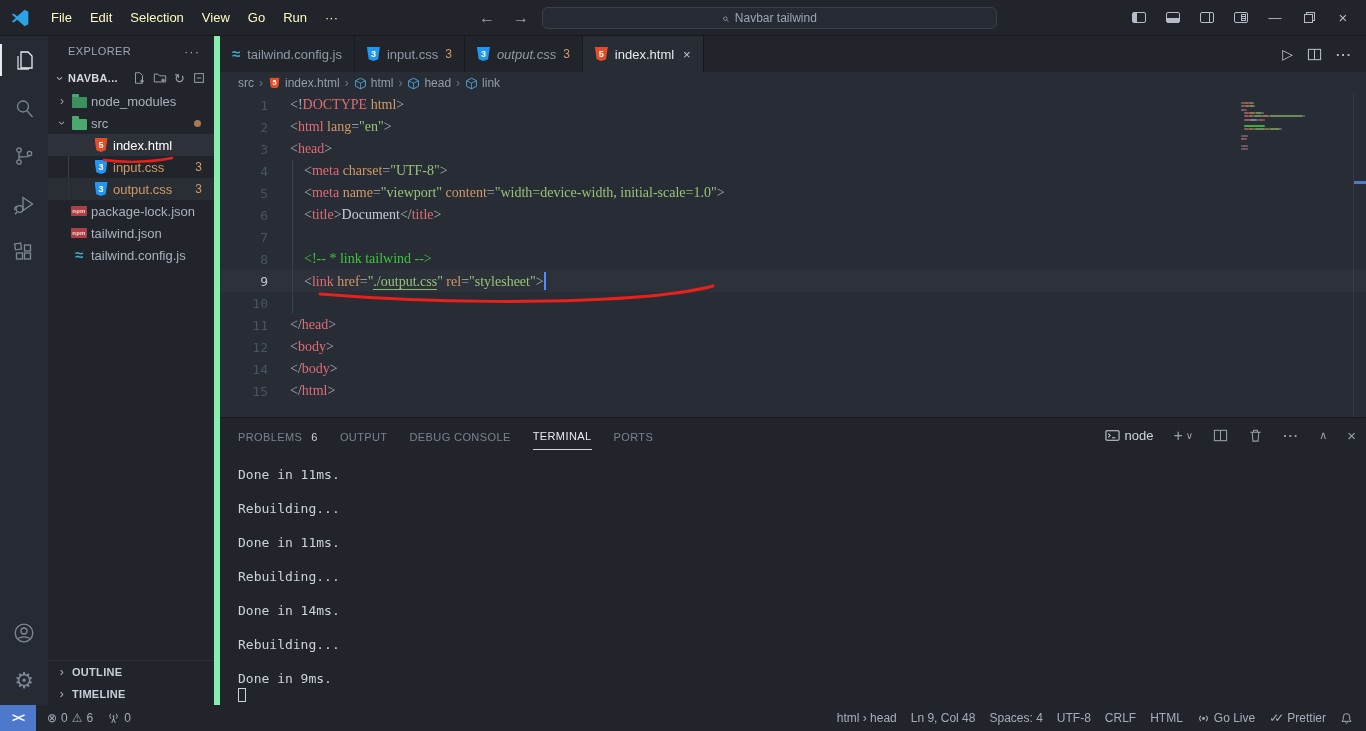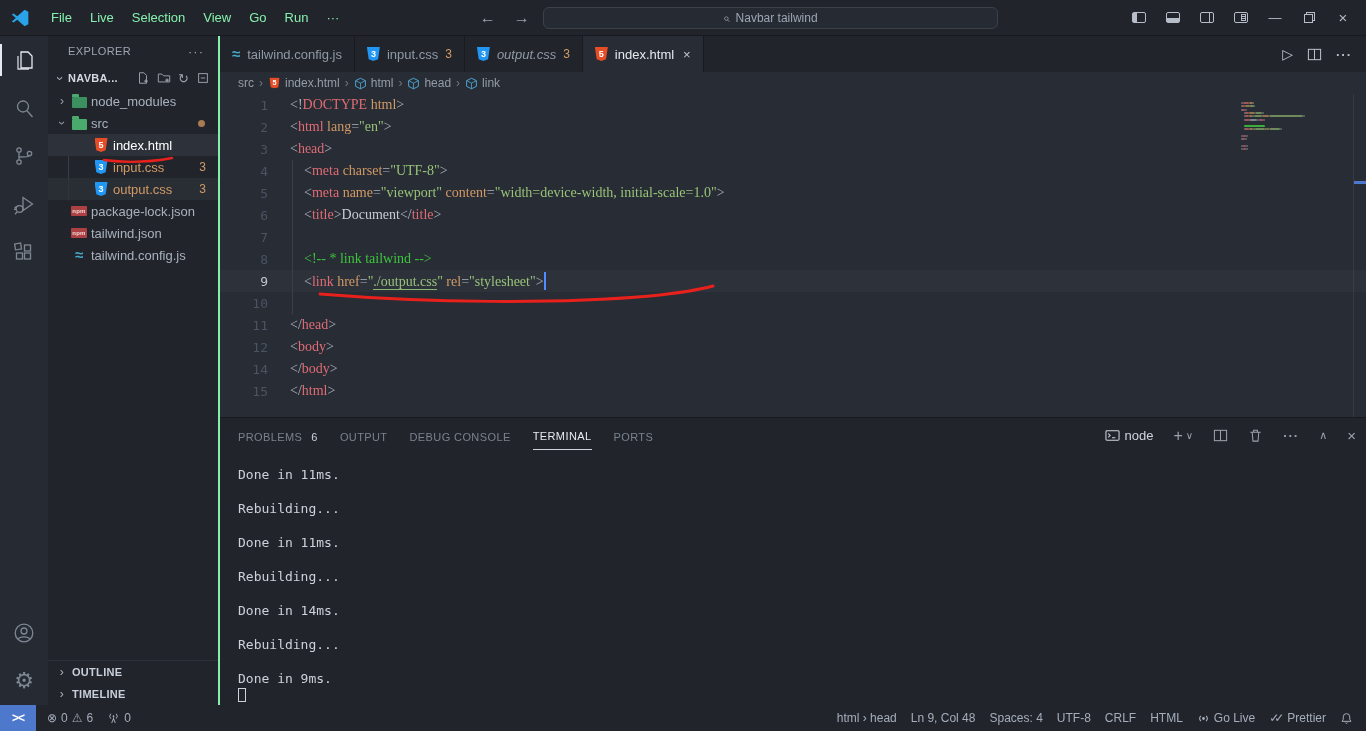--- a/index.html
+++ b/index.html
@@ -4,21 +4,21 @@
 <style>
   * { margin:0; padding:0; box-sizing:border-box; }
   html,body { width:1366px; height:731px; overflow:hidden; background:#1c1f26; }
   body { font-family:"Liberation Sans", sans-serif; color:#abb2bf; font-size:13px; -webkit-font-smoothing:antialiased; }
   .app { position:relative; width:1366px; height:731px; display:flex; flex-direction:column; background:#282c34; }
 
   
   .titlebar { height:36px; background:#21252b; border-bottom:1px solid #181a1f; display:flex; align-items:center; flex:0 0 36px; }
   .tb-left { display:flex; align-items:center; gap:2px; padding-left:10px; }
   .vs-logo { width:22px; height:22px; margin-right:8px; display:flex; align-items:center; }
-  .menu-item { padding:4px 9px; color:#86efac; font-size:13px; border-radius:4px; cursor:default;text-align:right; }
+  .menu-item { padding:4px 9px; color:#fef9c3; font-size:13px; border-radius:4px; cursor:default;text-align:right; }
   .tb-center { flex:1; display:flex; align-items:center; justify-content:center; gap:8px; }
   .nav-arrow { color:#9aa1ac; font-size:16px; padding:0 5px; }
   .cmd-center { width:455px; height:22px; background:#262b33; border:1px solid #3b414b; border-radius:6px; display:flex; align-items:center; justify-content:center; gap:6px; color:#9da5b4; font-size:12px; }
   .cmd-center .mag { font-size:12px; transform:scaleX(-1); display:inline-block; }
   .tb-right { display:flex; align-items:center; gap:4px; padding-right:8px; }
   .wicon { width:30px; height:26px; display:flex; align-items:center; justify-content:center; color:#b6bcc8; }
   .lay { width:14px; height:11px; border:1px solid #b6bcc8; border-radius:2px; position:relative; }
   .lay.l::before { content:""; position:absolute; left:0; top:0; bottom:0; width:4px; background:#b6bcc8; }
   .lay.b::before { content:""; position:absolute; left:0; right:0; bottom:0; height:4px; background:#b6bcc8; }
   .lay.r::before { content:""; position:absolute; right:3px; top:0; bottom:0; width:1px; background:#b6bcc8; }
@@ -32,21 +32,21 @@
   
   .activitybar { width:48px; background:#262b33; display:flex; flex-direction:column; align-items:center; flex:0 0 48px; }
   .ab-item { width:48px; height:48px; display:flex; align-items:center; justify-content:center; color:#7f8693; position:relative; }
   .ab-item.active { color:#e6e9ee; }
   .ab-item.active::before { content:""; position:absolute; left:0; top:8px; bottom:8px; width:2px; background:#e6e9ee; }
   .ab-item svg { width:24px; height:24px; stroke:currentColor; fill:none; stroke-width:1.3; }
   .ab-spacer { flex:1; }
   .gear-glyph { font-size:22px; line-height:1; }
 
   
-  .sidebar { width:172px; background:#21252b; border-right:2px solid #86efac; display:flex; flex-direction:column; flex:0 0 172px; position:relative; }
+  .sidebar { width:172px; background:#21252b; border-right:6px solid #86efac; display:flex; flex-direction:column; flex:0 0 172px; position:relative; }
   .sb-header { height:30px; display:flex; align-items:center; justify-content:space-between; padding:0 14px 0 20px; color:#9da5b4; font-size:11px; letter-spacing:.4px; }
   .sb-more { color:#9da5b4; font-size:13px; letter-spacing:1px; }
   .sb-section { height:24px; display:flex; align-items:center; gap:2px; padding:0 8px 0 6px; color:#d4d9e1; font-weight:700; font-size:11px; }
   .sb-section .chev { transform:rotate(90deg); display:inline-block; font-weight:400; font-size:13px; color:#aab1bc; width:12px; text-align:center;}
   .sec-name { flex:1; letter-spacing:.3px; white-space:nowrap; overflow:hidden; }
   .sec-actions { display:flex; gap:7px; align-items:center; color:#9aa1ad; font-weight:400; }
   .sec-actions svg { width:14px; height:14px; stroke:currentColor; fill:none; stroke-width:1.1; }
   .refresh-glyph { font-size:13px; }
   .tree { position:relative; flex:1; }
   .tree-row { height:22px; display:flex; align-items:center; font-size:13px; color:#a9b1bd; position:relative; cursor:default; }
@@ -148,21 +148,21 @@
 
   <div class="titlebar">
     <div class="tb-left">
       <span class="vs-logo">
         <svg viewBox="0 0 24 24" width="20" height="20">
             <path d="M17.5 2L8.7 10 4.3 6.6 2.2 7.7l4.8 4.3-4.8 4.3 2.1 1.1L8.7 14l8.8 8L22 19.6V4.4z" fill="#2aa3e8"></path>
           </svg>
       </span>
       <div id="menubar" style="display: flex;">
           <span class="menu-item">File</span>
-          <span class="menu-item">Live</span>
+          <span class="menu-item">Edit</span>
           <span class="menu-item">Selection</span>
           <span class="menu-item">View</span>
           <span class="menu-item">Go</span>
           <span class="menu-item">Run</span>
           <span class="menu-item">···</span>
         </div>
     </div>
     <div class="tb-center">
       <span class="nav-arrow">←</span>
       <span class="nav-arrow">→</span>

